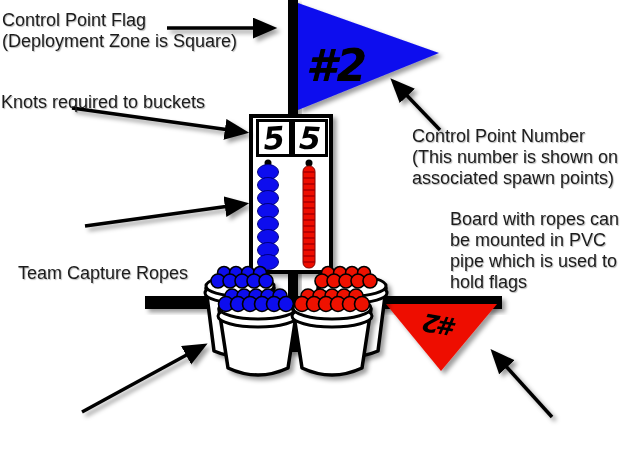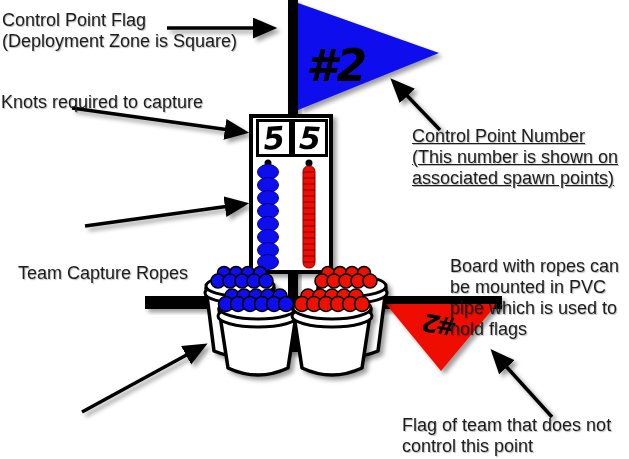--- a/index.html
+++ b/index.html
@@ -173,29 +173,27 @@
       <line x1="85" y1="226" x2="244" y2="204" marker-end="url(#ah)"></line>
       <line x1="440" y1="130" x2="394" y2="82" marker-end="url(#ah)"></line>
       <line x1="82" y1="412" x2="203" y2="346" marker-end="url(#ah)"></line>
       <line x1="552" y1="417" x2="494" y2="353" marker-end="url(#ah)"></line>
     </g>
   </svg>
 
   <div class="lbl" style="left:2px; top:10px;">Control Point Flag
 (Deployment Zone is Square)</div>
 
-  <div class="lbl" style="left:1px; top:92px;">Knots required to capture</div>
+  <div class="lbl" style="left:1px; top:92px;">Knots required to buckets</div>
 
   <div class="lbl" style="left:18px; top:215px;margin-top:48px;">Team Capture Ropes</div>
 
 
-  <div class="lbl" style="left:412px; top:126px;text-decoration:underline;">Control Point Number
+  <div class="lbl" style="left:412px; top:126px;">Control Point Number
 (This number is shown on
 associated spawn points)</div>
 
-  <div class="lbl" style="left:450px; top:209px;margin-top:47px;">Board with ropes can
+  <div class="lbl" style="left:450px; top:209px;">Board with ropes can
 be mounted in PVC
 pipe which is used to
 hold flags</div>
 
-  <div class="lbl" style="left:402px; top:415px;">Flag of team that does not
-control this point</div>
 </div>
 
 </body></html>

